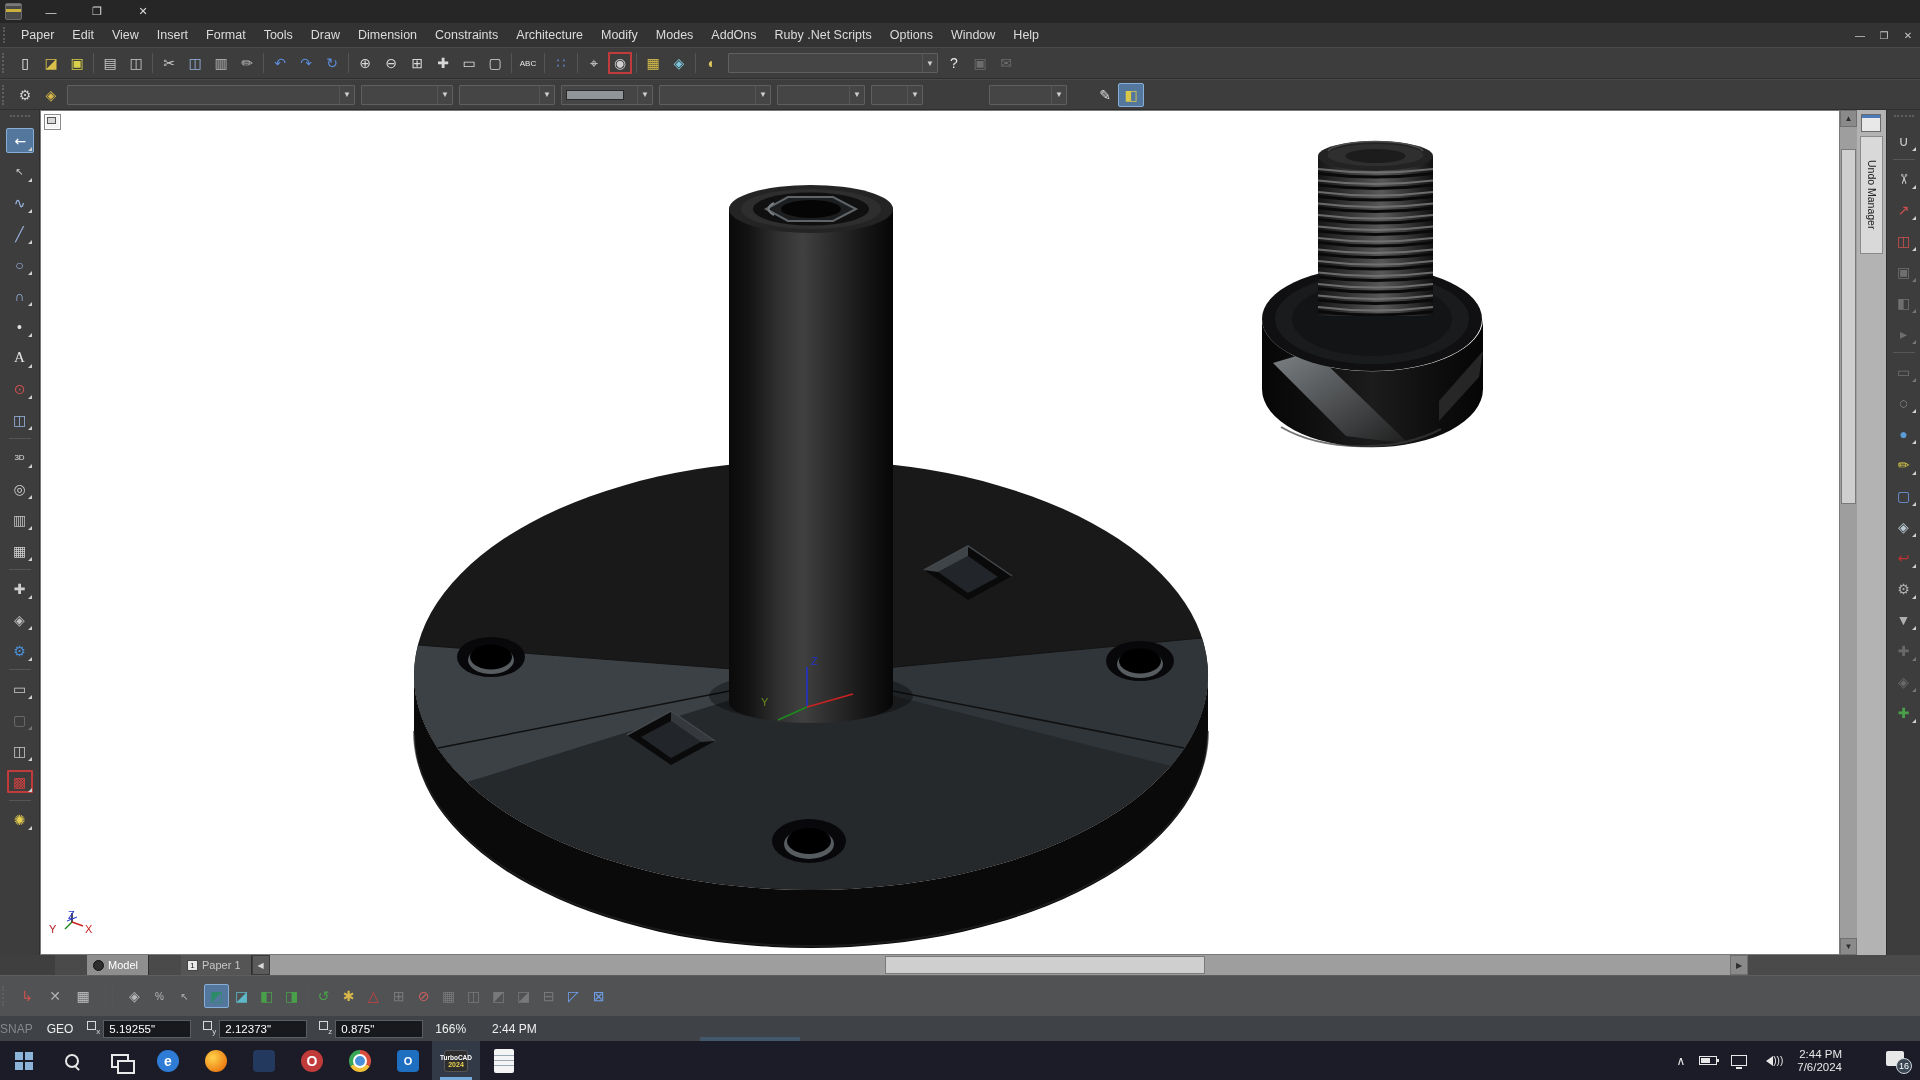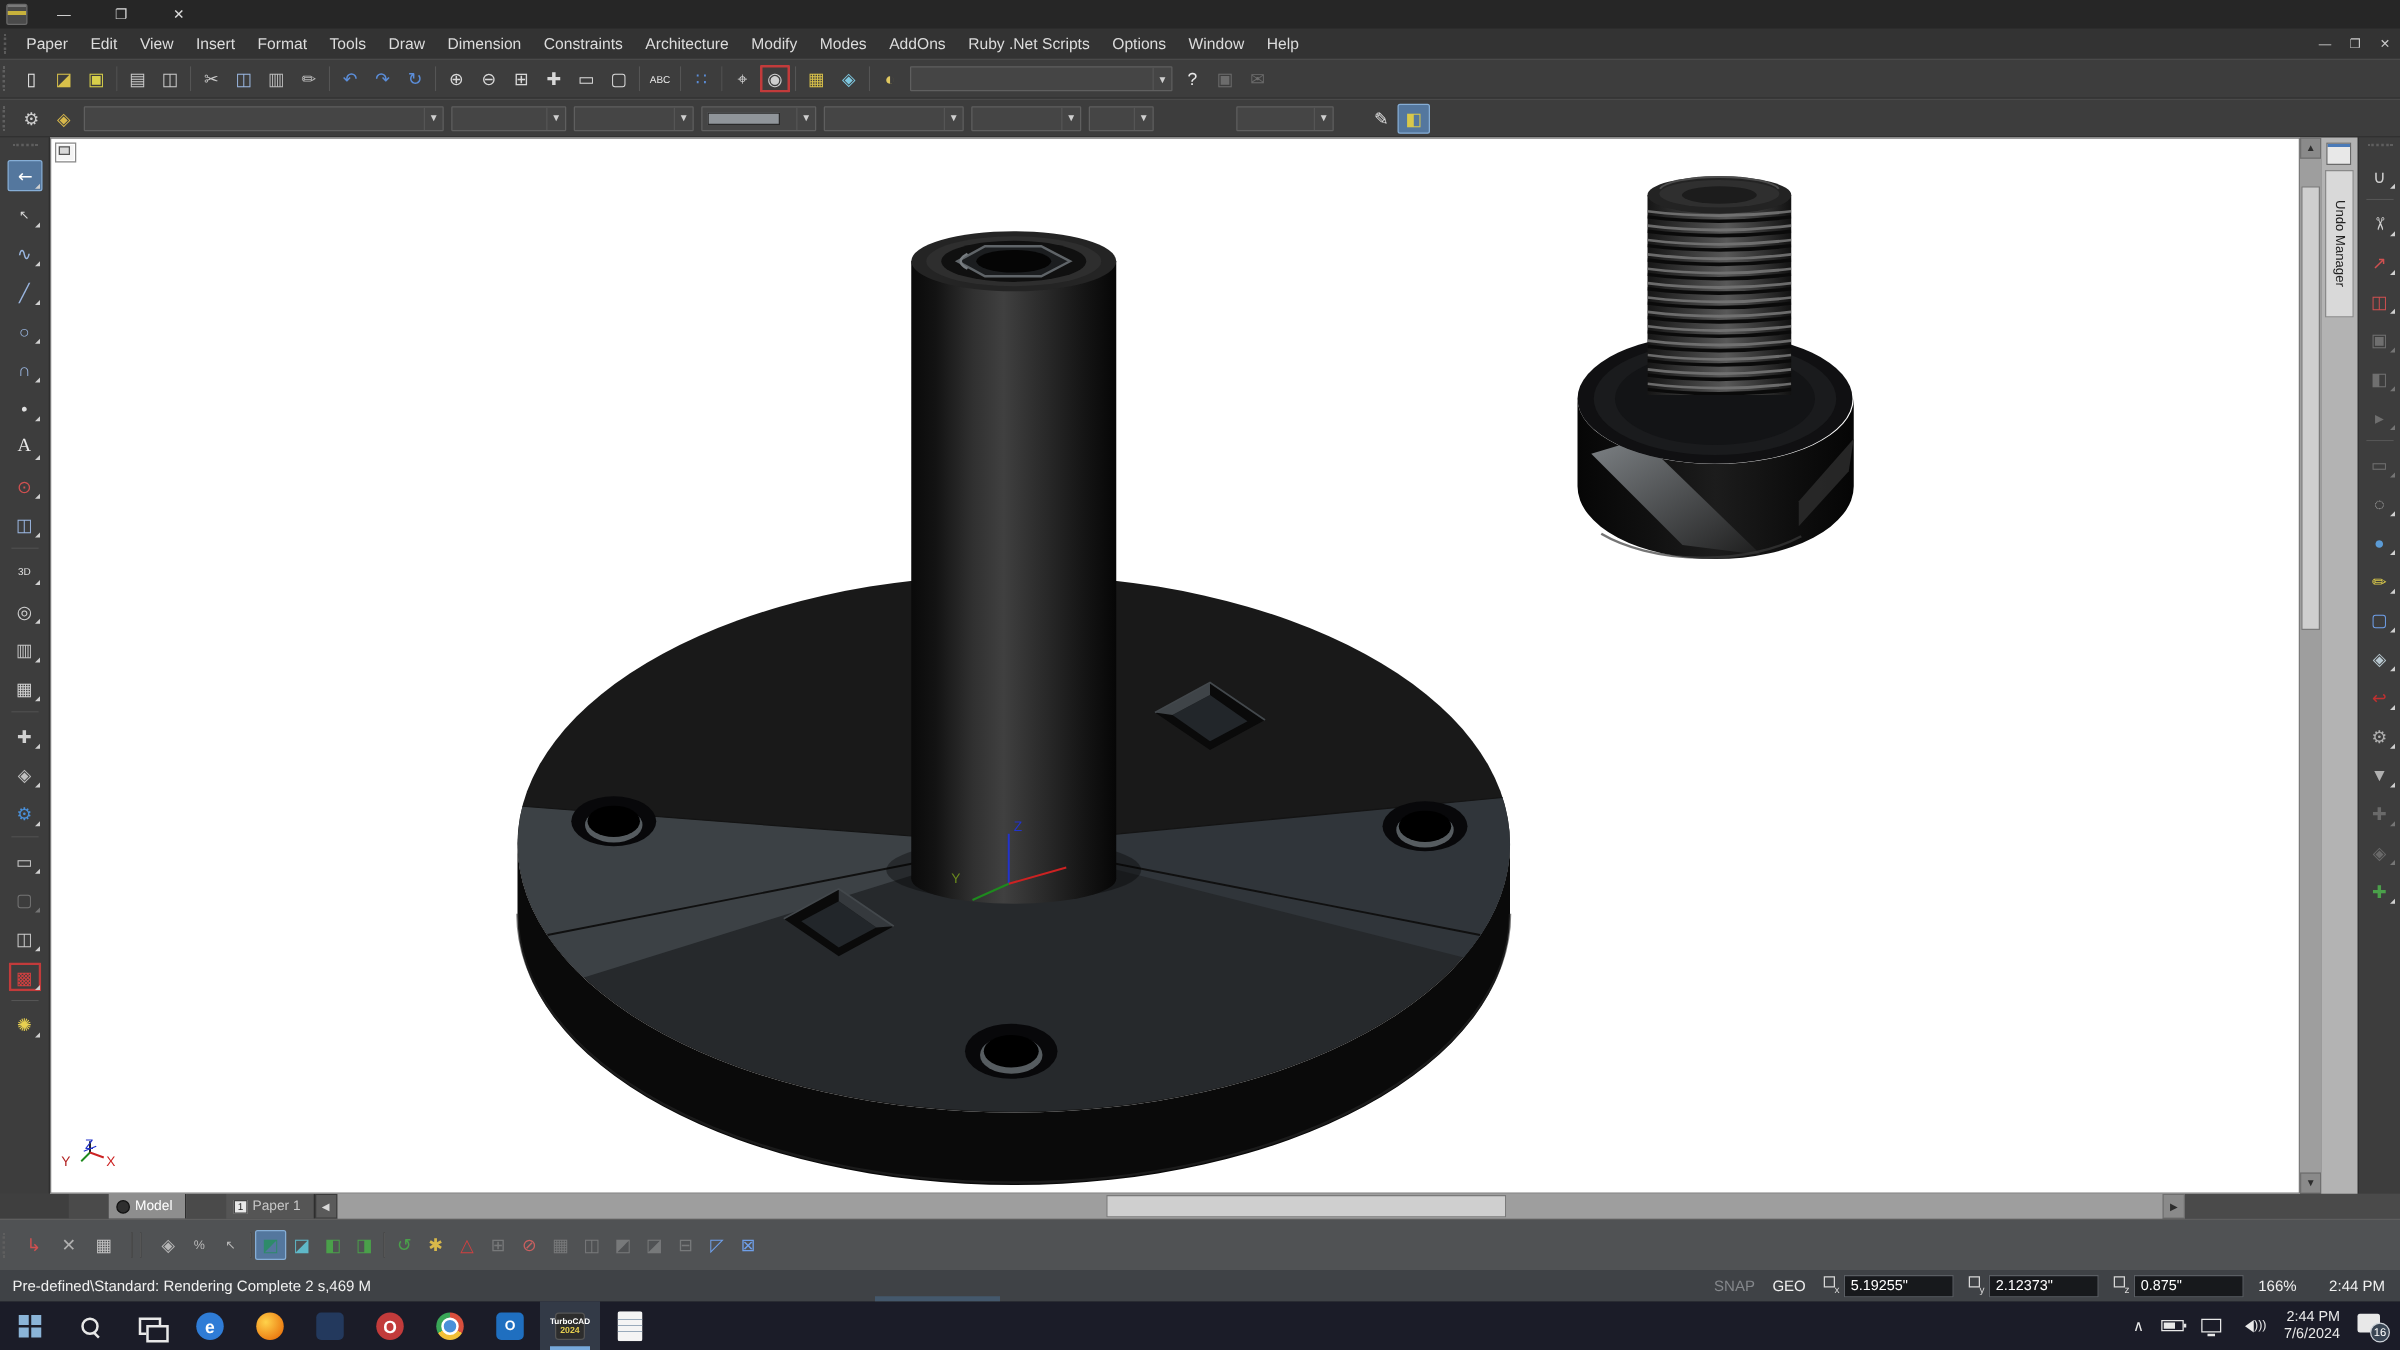--- a/index.html
+++ b/index.html
@@ -127,21 +127,21 @@
   .tray { margin-left:auto; display:flex; align-items:center; gap:14px; padding-right:10px; }
   .chev { font-size:12px; color:#e8e8e8; }
   .battery { width:18px; height:9px; border:1px solid #e8e8e8; position:relative; }
   .battery::before { content:""; position:absolute; left:1px; top:1px; bottom:1px; width:9px; background:#e8e8e8; }
   .battery::after { content:""; position:absolute; right:-3px; top:2px; width:2px; height:3px; background:#e8e8e8; }
   .netico { width:16px; height:11px; border:1px solid #e8e8e8; position:relative; }
   .netico::after { content:""; position:absolute; left:4px; bottom:-4px; width:6px; height:2px; background:#e8e8e8; }
   .spk { display:flex; align-items:center; color:#e8e8e8; font-size:10px; }
   .spk .cone { width:0; height:0; border:5px solid transparent; border-right:7px solid #e8e8e8; }
   .clock { text-align:right; font-size:11.5px; line-height:13px; }
-  .notif { position:relative; width:24px; height:20px; }
+  .notif { position:relative; width:24px; height:20px;margin-left:30px; }
   .notif .bubble { width:18px; height:15px; background:#e8e8e8; border-radius:2px; }
   .notif .badge { position:absolute; right:-2px; bottom:-3px; width:16px; height:16px; border-radius:50%; background:#3a4654;
                   border:1px solid #cfd4da; color:#fff; font-size:9px; display:flex; align-items:center; justify-content:center; }
   .rot315 { transform:rotate(-45deg); }
   .rot90 { transform:rotate(90deg); }
   .fs8 { font-size:8px !important; font-weight:normal; }
   .fs10 { font-size:10px !important; }
   .serif { font-family:"Liberation Serif", serif; font-size:15px !important; }
 </style>
 </head>
@@ -742,21 +742,20 @@
         <div class="tbtn">
           <span style="color: rgb(111, 159, 232);">◸</span>
         </div>
         <div class="tbtn">
           <span style="color: rgb(111, 159, 232);">⊠</span>
         </div>
       </div>
   </div>
 
   <div class="statusbar">
-    <div class="status-msg">Pre-defined\Standard: Rendering Complete 2 s,469 M</div>
     <span class="snap">SNAP</span>
     <span class="geo">GEO</span>
     <div class="coord">
       <div class="axchip">
           <span>x</span>
         </div>
       <div class="cfield">5.19255"</div>
     </div>
     <div class="coord">
       <div class="axchip">

